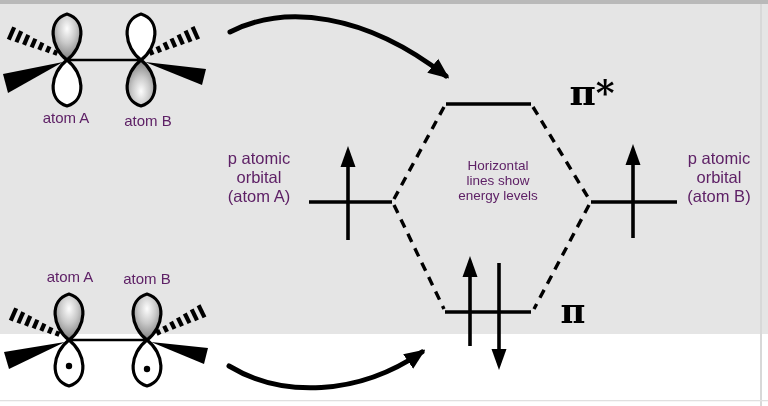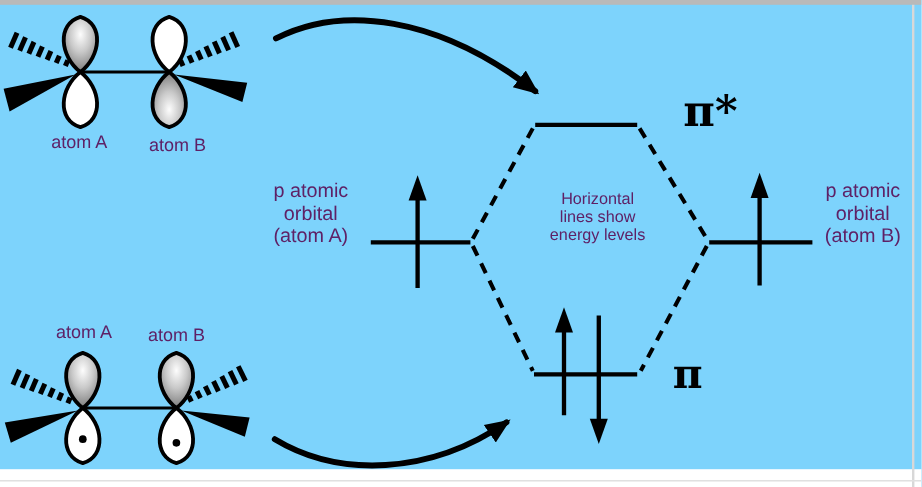--- a/index.html
+++ b/index.html
@@ -1,18 +1,18 @@
 <!DOCTYPE html>
 <html><head>
 <meta charset="utf-8">
 <style>
   html,body{margin:0;padding:0;}
   body{width:768px;height:406px;background:#ffffff;overflow:hidden;
        font-family:"Liberation Sans", sans-serif;}
-  .stage{position:relative;width:768px;height:391px;background:#7dd3fc;}
+  .stage{position:relative;width:768px;height:334px;background:#e5e5e5;}
   svg{display:block;}
   text{user-select:none;}
   .cap{fill:#5e2166;font-size:16.5px;font-family:"Liberation Sans",sans-serif;}
   .note{fill:#5e2166;font-size:13.5px;font-family:"Liberation Sans",sans-serif;}
   .atomlbl{fill:#5e2166;font-size:15px;font-family:"Liberation Sans",sans-serif;}
   .pisym{fill:#000;font-family:"DejaVu Serif",serif;font-weight:bold;}
 </style>
 </head>
 <body>
 

